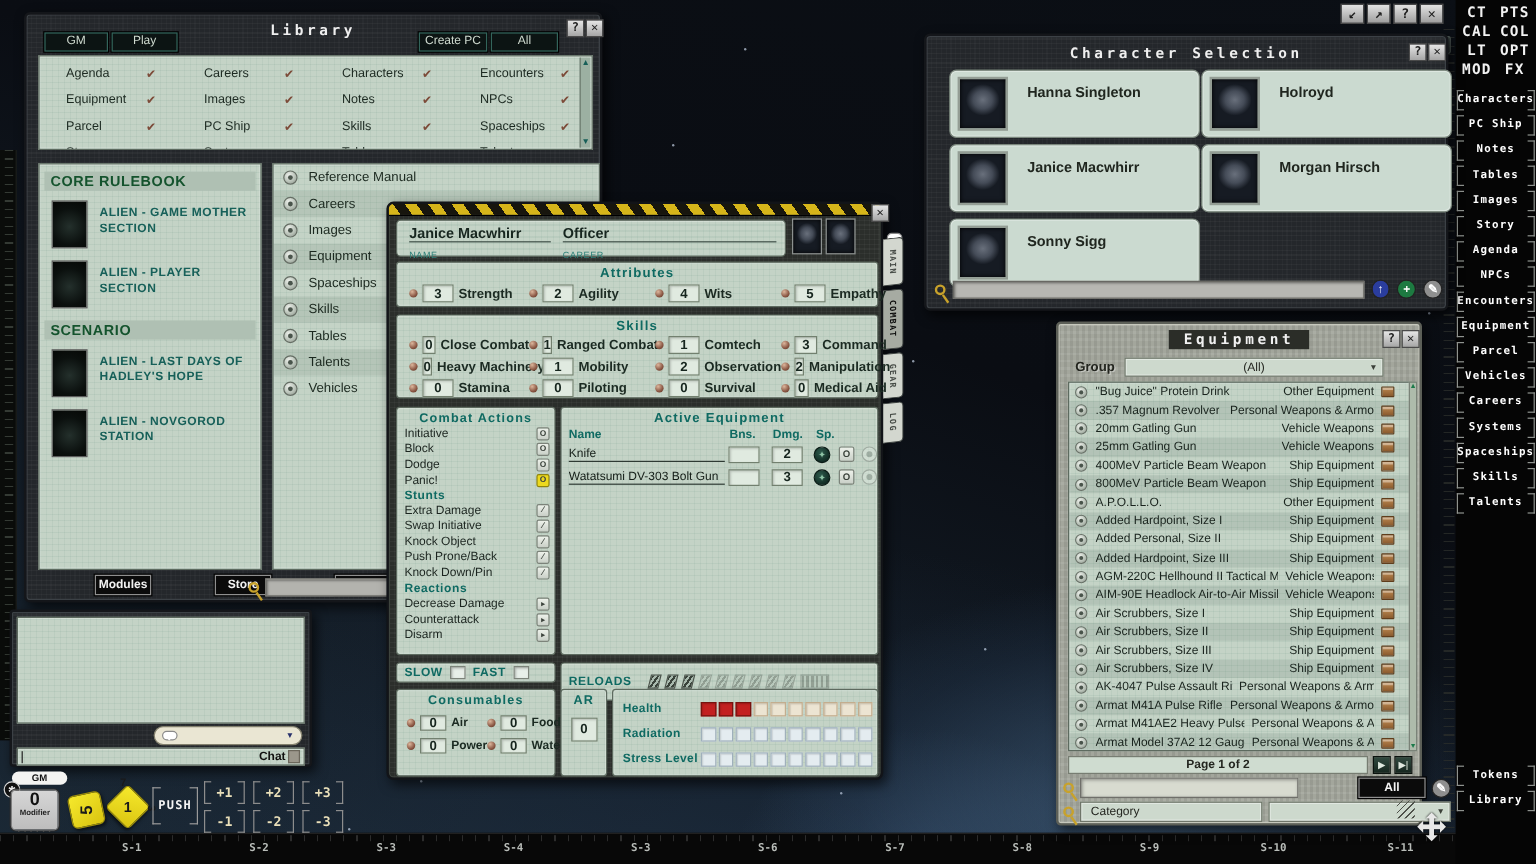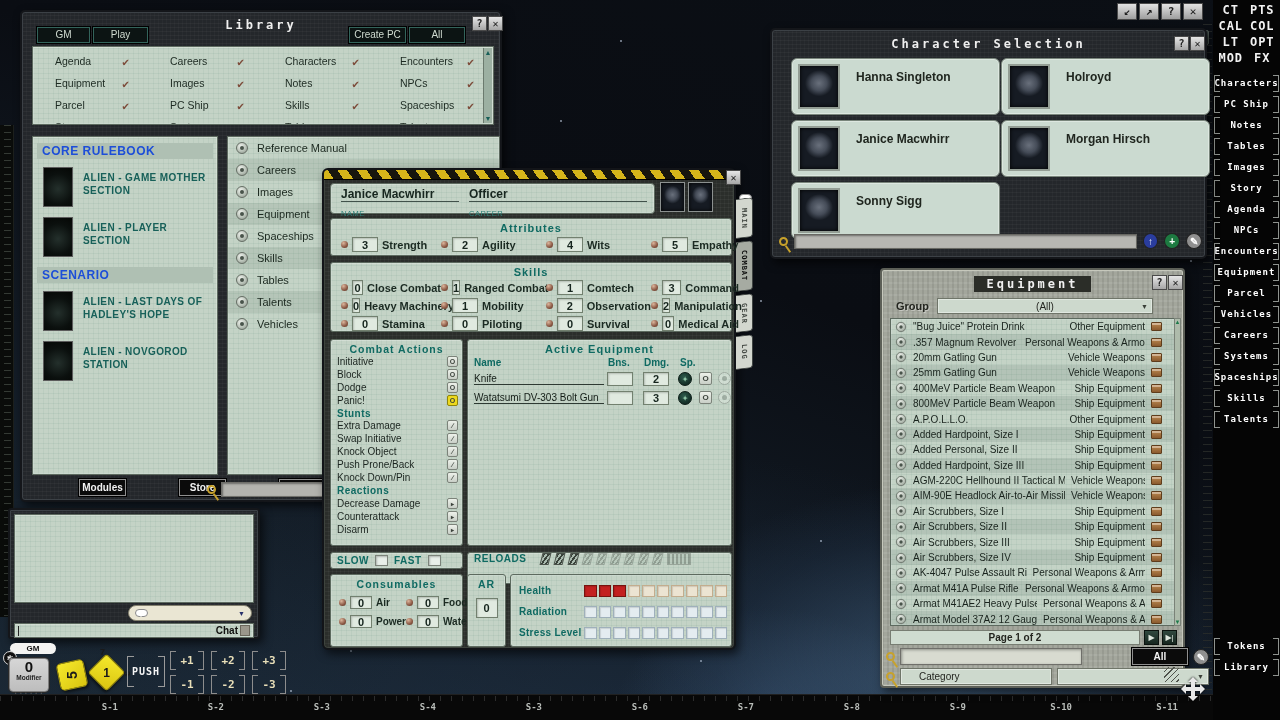--- a/index.html
+++ b/index.html
@@ -85,21 +85,21 @@
   #library-win { left:20px; top:10px; width:482px; height:492px; }
   #library-win .win-title { top:6px; }
   #lib-grid { position:absolute; left:10px; top:34px; width:462px; height:79px; overflow:hidden; }
   #lib-grid-inner { display:grid; grid-template-columns:repeat(4,1fr); padding-top:3px; }
   .lib-mod { display:flex; justify-content:space-between; align-items:center; height:22px; padding:0 18px 0 22px; }
   .lib-mod .lbl { font:10.5px "Liberation Sans",sans-serif; color:#1d2a22; }
   #lib-grid .sbar { position:absolute; right:1px; top:1px; bottom:1px; width:9px; background:#9cb0a2; border-left:1px solid #6b7a6e; }
   #lib-grid .sbar i { position:absolute; left:0; right:0; text-align:center; font-size:7px; color:#175f58; font-style:normal; }
   #lib-left { position:absolute; left:10px; top:124px; width:186px; height:339px; overflow:hidden; }
   .lib-sec-h { margin:6px 4px 2px 4px; background:#afc0b3; padding:1px 5px; font:bold 12px "Liberation Sans",sans-serif;
-    letter-spacing:.5px; color:#1d4ed8; }
+    letter-spacing:.5px; color:#14532d; }
   .lib-book { display:flex; gap:10px; padding:6px 4px 4px 10px; align-items:flex-start; }
   .lib-book .thumb { width:30px; height:40px; flex:0 0 30px; border:1px solid #5c5c5c;
     background:radial-gradient(circle at 50% 55%, #24302c 0%, #0b100e 60%, #050705 100%); }
   .lib-book .ttl { font:bold 10px "Liberation Sans",sans-serif; color:#176059; letter-spacing:.4px; line-height:13px; padding-top:4px; text-transform:uppercase; }
   #lib-right { position:absolute; left:205px; top:124px; width:273px; height:339px; overflow:hidden; }
   .ref-row { display:flex; align-items:center; gap:9px; height:22px; padding-left:8px; }
   .ref-row:nth-child(even) { background:rgba(70,95,80,.12); }
   .ref-row .lbl { font:11px "Liberation Sans",sans-serif; color:#1b281f; }
   #lib-footer { position:absolute; left:12px; top:467px; display:flex; gap:8px; }
   #lib-footer .blk-btn { width:47px; height:17px; line-height:15px; }
@@ -189,21 +189,21 @@
   #eq-scroll { position:absolute; right:2px; top:48px; width:7px; height:308px; background:#aebbab; border:1px solid #7a8278; }
   #eq-scroll i { position:absolute; left:-1px; width:7px; text-align:center; font-size:6px; color:#1c7a4a; font-style:normal; }
   #eq-pagebar { position:absolute; left:8px; top:360px; width:250px; height:15px; background:#cfdcd0; border:1px solid #777d72;
     font:bold 10px "Liberation Sans",sans-serif; color:#23251f; text-align:center; line-height:14px; }
   .pg-btn { position:absolute; width:15px; height:15px; background:linear-gradient(#31493f,#16261f); border:1px solid #0b120e;
     color:#dfe8df; font-size:8px; text-align:center; line-height:14px; }
   #eq-search { position:absolute; left:4px; top:378px; display:flex; align-items:center; gap:5px; }
   #eq-search .inp { width:182px; height:17px; background:#d8dbd0; border:1px solid #6f6f6a; box-shadow:inset 1px 1px 3px rgba(0,0,0,.35); }
   #eq-search .blk-btn { width:56px; height:17px; line-height:15px; }
   #eq-cat { position:absolute; left:4px; top:398px; display:flex; align-items:center; gap:5px; }
-  #eq-cat .catbox { width:118px; height:17px; padding-left:18px; }
+  #eq-cat .catbox { width:118px; height:17px; padding-left:8px; }
   #eq-cat .dropdown { width:152px; height:17px; position:relative; }
   #eq-resize { position:absolute; right:4px; bottom:4px; width:15px; height:15px;
     background:repeating-linear-gradient(135deg,transparent 0 3px,#4e514a 3px 4px); }
 
   
   #char-sheet { left:322px; top:168px; width:434px; height:482px; }
   #cs-frame { position:absolute; left:0; top:0; width:414px; height:482px; background:#2b2e2b;
     background-image:repeating-linear-gradient(0deg,rgba(255,255,255,.04) 0 1px,transparent 1px 4px),
                      repeating-linear-gradient(90deg,rgba(255,255,255,.03) 0 1px,transparent 1px 4px);
     border:2px solid #121418; border-radius:6px; box-shadow:inset 0 0 0 1px #3e443e, 3px 4px 10px rgba(0,0,0,.6); }
@@ -261,21 +261,21 @@
     border:1px solid #7c837a; border-radius:2px; font:bold 8px "Liberation Sans",sans-serif; color:#3c433c; text-align:center; line-height:12px; }
   .roll-ico::before { content:"O"; }
   .ghost-ico { position:absolute; left:250px; top:1px; width:13px; height:13px; border-radius:50%;
     border:1px solid #96a198; background:rgba(240,245,240,.35); opacity:.8; }
   .ghost-ico::after { content:""; position:absolute; inset:3px; border-radius:50%; background:rgba(90,105,95,.5); }
   #cs-speed { position:absolute; left:8px; top:384px; width:133px; height:17px; border-radius:3px;
     display:flex; align-items:center; gap:6px; padding:0 6px; }
   #cs-speed .sl { font:bold 10px "Liberation Sans",sans-serif; color:#0f6a62; letter-spacing:.5px; }
   .check-box { width:13px; height:11px; background:#e8efe9; border:1px solid #7c837a; box-shadow:inset 1px 1px 2px rgba(0,0,0,.25); }
   #cs-reloads { position:absolute; left:145px; top:384px; width:265px; height:32px; border-radius:3px;
-    display:flex; align-items:flex-start; gap:3px; padding:0 6px; }
+    display:flex; align-items:center; gap:3px; padding:0 6px; }
   #cs-reloads .sl { font:bold 10px "Liberation Sans",sans-serif; color:#0f6a62; letter-spacing:.5px; margin-right:12px; }
   .rl { display:inline-block; width:9px; height:12px; border:1px solid #4a524a; transform:skewX(-14deg);
     background:repeating-linear-gradient(115deg,#39423a 0 2px,#a9baae 2px 4px); margin-right:2px; }
   .rl[data-kind="belt"] { width:24px; transform:none;
     background:repeating-linear-gradient(90deg,#39423a 0 2px,#a9baae 2px 4px); }
   .rl[data-state="spent"] { opacity:.35; }
   #cs-consum { position:absolute; left:8px; top:406px; width:133px; height:73px; border-radius:3px; }
   #cs-consum .grid { display:grid; grid-template-columns:1fr 1fr; row-gap:6px; padding:6px 4px 0 8px; }
   #cs-consum .vbox { width:22px; height:13px; line-height:12px; }
   #cs-consum .lbl { font-size:10px; }

